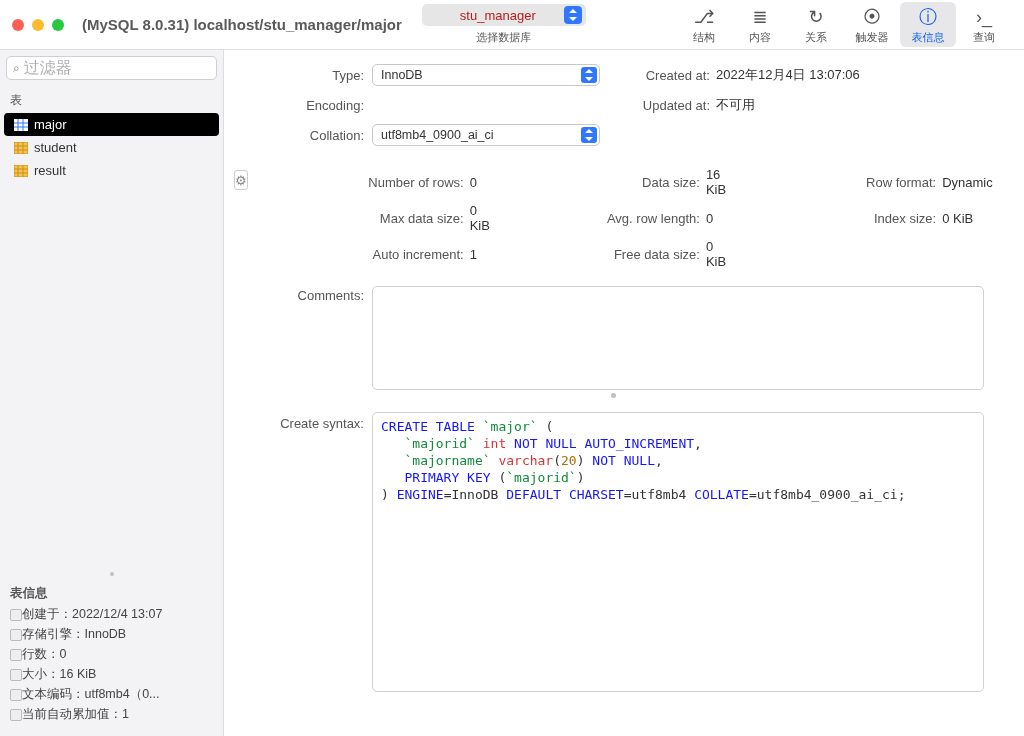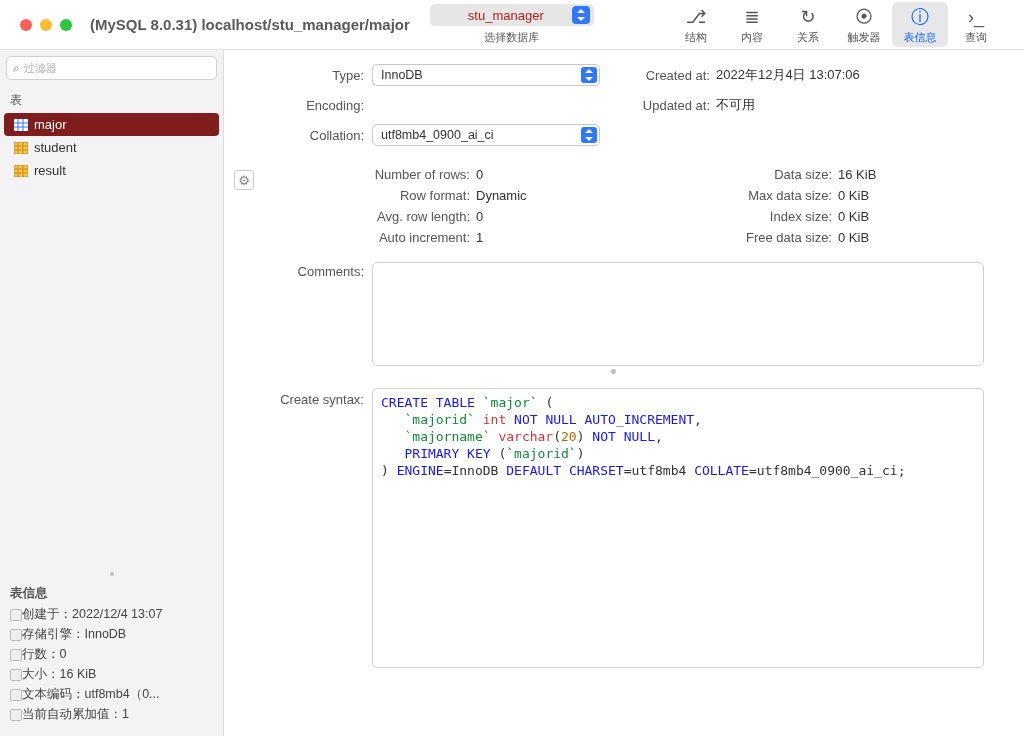--- a/index.html
+++ b/index.html
@@ -1,20 +1,20 @@
 <!DOCTYPE html>
 <html><head>
 <meta charset="utf-8">
 <style>
 * { box-sizing: border-box; margin: 0; padding: 0; }
 body { font-family: -apple-system, "Helvetica Neue", Arial, sans-serif; font-size: 13px; color: #333; background: #fff; width: 1024px; height: 736px; overflow: hidden; }
 .window { display: flex; flex-direction: column; height: 100%; }
 
 
-.titlebar { display: flex; align-items: center; height: 50px; padding: 0 20px; background: #fff; border-bottom: 1px solid #e0e0e0; }
+.titlebar { display: flex; align-items: center; height: 50px; padding: 0 12px; background: #fff; border-bottom: 1px solid #e0e0e0; }
 .traffic-lights { display: flex; gap: 8px; margin-right: 18px; }
 .tl { width: 12px; height: 12px; border-radius: 50%; }
 .tl.red { background: #ff5f57; } .tl.yellow { background: #febc2e; } .tl.green { background: #28c840; }
 .title { font-size: 15px; font-weight: 600; color: #5a5a5a; flex: 0 0 auto; margin-right: 10px; }
 .db-select-wrap { display:flex; flex-direction:column; align-items:center; margin-left:10px;}
 .db-select { display: flex; align-items: center; background: #e6e6e6; border-radius: 5px; height: 22px; padding: 0 4px 0 38px; position: relative; cursor:pointer;}
 .db-select-text { font-size: 13px; color: #b91c1c; padding-right: 28px; }
 .db-select-arrow { width: 18px; height: 18px; background: #2f77ff; border-radius: 4px; display:flex; align-items:center; justify-content:center; }
 .db-select-sub { font-size: 11px; color: #555; margin-top:4px; }
 
@@ -25,28 +25,28 @@
 .tool.active .tool-label { color: #0a5ef0; }
 .tool-icon { font-size: 18px; height: 22px; display: flex; align-items: center; color: #555; }
 .tool.active .tool-icon { color: #0a5ef0; }
 .tool-label { font-size: 11px; color: #555; margin-top: 2px; }
 
 
 .body { flex: 1; display: flex; min-height: 0; }
 .sidebar { width: 224px; background: #f3f2f4; border-right: 1px solid #ddd; display: flex; flex-direction: column; }
 .search-wrap { padding: 6px; }
 .search { display: flex; align-items: center; background: #fff; border: 1px solid #d0d0d0; border-radius: 5px; padding: 2px 6px; height: 24px; }
-.search input { border: none; outline: none; flex: 1; font-size: 11px; background:transparent;}
+.search input { border: none; outline: none; flex: 1; font-size: 16px; background:transparent;}
 .search input::placeholder { color: #b0b0b0; }
 .sg-icon { color:#888; margin-right:4px; font-size:12px;}
 
 .side-header { font-size: 12px; color: #555; padding: 6px 10px 4px; }
 .table-list { list-style: none; }
 .table-item { display: flex; align-items: center; padding: 4px 10px 4px 14px; font-size: 13px; color: #333; cursor:pointer;}
-.table-item.selected { background: #7f1d1d; color: #fff; border-radius:4px; margin:0 4px; padding-left:10px;}
+.table-item.selected { background: #000000; color: #fff; border-radius:4px; margin:0 4px; padding-left:10px;}
 .table-icon { width: 14px; height: 12px; margin-right: 6px; display:inline-block;}
 .table-icon svg { display:block;}
 
 .side-resize { height:6px; display:flex; justify-content:center; align-items:center;}
 .side-resize .dot { width:4px; height:4px; background:#c0c0c0; border-radius:50%; }
 
 .side-info { padding: 8px 10px 10px; font-size: 12.5px; color:#444; }
 .side-info-title { font-size: 12.5px; font-weight:600; color:#555; margin-bottom:4px;}
 .side-info-row { display:flex; align-items:center; gap:0; margin:3px 0; white-space:nowrap; overflow:hidden;}
 .side-info-bullet { width:12px; height:12px; border:1px solid #bbb; border-radius:2px; background:#eee; flex:0 0 auto;}
@@ -57,21 +57,21 @@
 .field-row { display: flex; align-items: center; }
 .field-label { width: 104px; text-align: right; color: #555; font-size: 13px; margin-right: 8px;}
 .select-ctl { flex: 1; display:flex; align-items:center; border: 1px solid #c8c8c8; border-radius:5px; height:22px; background:#fff; padding:0 2px 0 8px; font-size:12.5px; overflow:hidden;}
 .select-ctl span { flex:1; white-space:nowrap; overflow:hidden; text-overflow:ellipsis;}
 .select-ctl .arrowbtn { width:16px; height:16px; background:#2f77ff; border-radius:3px; display:flex; align-items:center; justify-content:center; flex:0 0 auto;}
 .static-row { display:flex; align-items:center; font-size:13px;}
 .static-label { color:#555; min-width:86px; text-align:right; margin-right:6px;}
 .static-val { color:#333;}
 
 .section-sep { height:18px; }
-.stats-grid { display:grid; grid-template-columns: 1fr 1fr; column-gap:30px; margin-left:36px; margin-right:18px;}
+.stats-grid { display:grid; grid-template-columns: 1fr 1fr 1fr; column-gap:30px; margin-left:36px; margin-right:18px;}
 .stat-row { display:flex; align-items:center; padding:3px 0; font-size:13px;}
 .stat-label { flex:0 0 180px; text-align:right; color:#555; margin-right:6px;}
 .stat-val { color:#333;}
 .gear { width:20px; height:20px; border:1px solid #ccc; border-radius:3px; display:flex; align-items:center; justify-content:center; color:#888; font-size:13px; margin-left:10px; margin-top:6px;}
 
 .comments-row { display:flex; margin-left:36px; margin-right:18px; margin-top:14px;}
 .comments-label { width:104px; text-align:right; color:#555; font-size:13px; padding-top:2px; margin-right:8px;}
 .comments-box { flex:1; height:104px; border:1px solid #d0d0d0; border-radius:5px; background:#fff;}
 
 .syntax-row { display:flex; margin-left:36px; margin-right:18px; margin-top:12px;}

